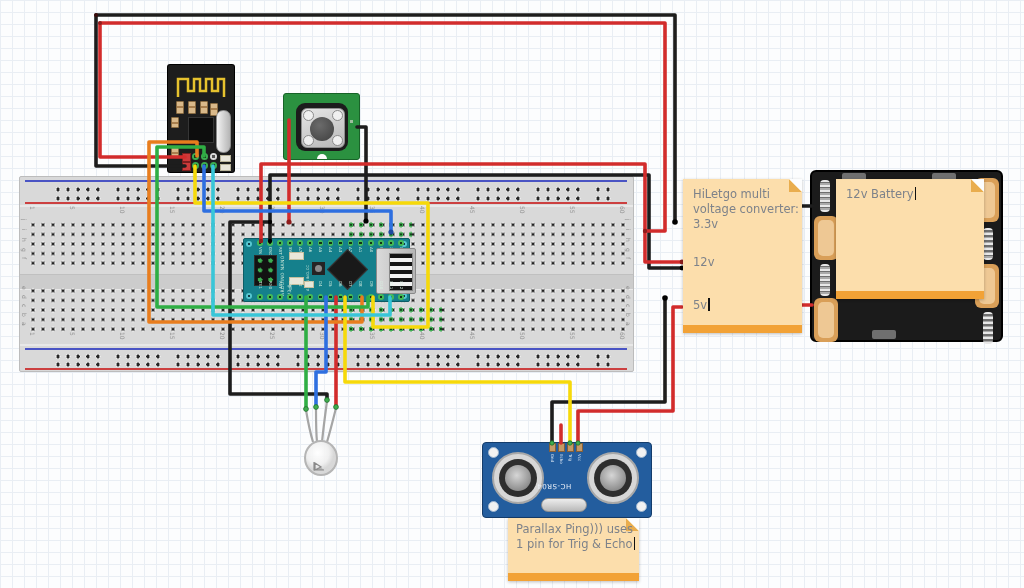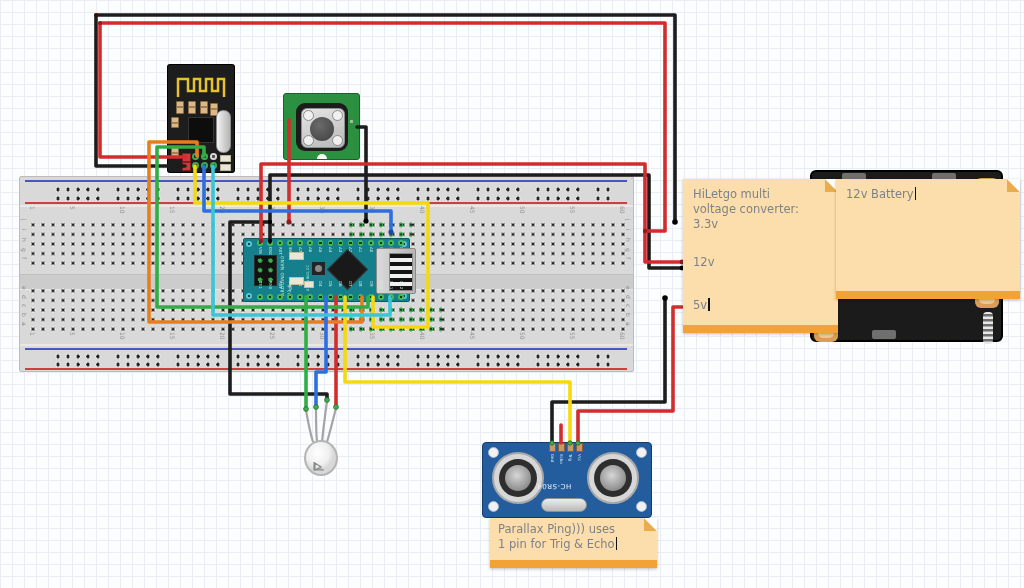--- a/index.html
+++ b/index.html
@@ -92,21 +92,21 @@
   .eye:before{content:"";position:absolute;left:5px;top:5px;width:38px;height:38px;border-radius:50%;background:#2e2e2e;}
   .eye:after{content:"";position:absolute;left:11px;top:11px;width:26px;height:26px;border-radius:50%;
     background:radial-gradient(circle at 45% 40%,#d6d6d6,#8f8f8f 70%,#6f6f6f);}
   .shole{position:absolute;width:9px;height:9px;border-radius:50%;background:#f2f2f2;border:1px solid #9fb6cf;}
   #soval{position:absolute;left:58px;top:55px;width:44px;height:12px;border-radius:7px;
     background:linear-gradient(180deg,#ededed,#b9b9b9);border:1px solid #8f8f8f;}
   #slabel{position:absolute;left:48px;top:39px;width:46px;font-size:7px;color:#e8eef7;transform:rotate(180deg);letter-spacing:.5px;text-align:center;}
   .spin{position:absolute;top:0;width:7px;height:9px;background:#c59a66;border:1px solid #84603a;box-sizing:border-box;}
   #spinlabels span{position:absolute;top:11px;writing-mode:vertical-rl;font-size:4px;color:#dbe6f2;}
   
-  .note{background:#fcdeac;box-shadow:0 1px 3px rgba(0,0,0,.25);padding-left:36px;}
+  .note{background:#fcdeac;box-shadow:0 1px 3px rgba(0,0,0,.25);}
   .note .bar{position:absolute;left:0;right:0;bottom:0;height:8px;background:#f2a236;}
   .note .fold-d{position:absolute;top:0;right:0;width:0;height:0;border-bottom:13px solid #e9ad4e;border-right:13px solid transparent;}
   .note .fold-l{position:absolute;top:0;right:0;width:0;height:0;border-top:13px solid #fcfdfe;border-left:13px solid transparent;}
   .ntext{position:absolute;font-size:11.5px;line-height:15px;color:#7d828a;white-space:pre;}
   .caret{display:inline-block;width:1.5px;height:13px;background:#111;vertical-align:-2px;margin-left:1px;}
   
   #wires{left:0;top:0;pointer-events:none;}
   polyline{fill:none;stroke-linecap:round;stroke-linejoin:round;stroke-width:3.6px;}
   .w-red{stroke:var(--wire-red);} .w-black{stroke:var(--wire-black);} .w-yellow{stroke:var(--wire-yellow);}
   .w-green{stroke:var(--wire-green);} .w-blue{stroke:var(--wire-blue);} .w-cyan{stroke:var(--wire-cyan);}
@@ -431,21 +431,21 @@
     <div class="bar"></div>
   </div>
 
   <div class="note abs" id="note-batt" style="left:836px;top:179px;width:148px;height:120px">
     <div class="fold-d"></div>
     <div class="fold-l"></div>
     <span class="ntext" style="left:10px;top:8px"><span>12v Battery</span><span class="caret"></span></span>
     <div class="bar"></div>
   </div>
 
-  <div class="note abs" id="note-ping" style="left:490px;top:518px;width:131px;height:50px">
+  <div class="note abs" id="note-ping" style="left:508px;top:518px;width:131px;height:63px">
     <div class="fold-d"></div>
     <div class="fold-l"></div>
     <span class="ntext" style="left:8px;top:4px">Parallax Ping))) uses</span>
     <span class="ntext" style="left:8px;top:19px"><span>1 pin for Trig &amp; Echo</span><span class="caret"></span></span>
     <div class="bar"></div>
   </div>
 
 </div>
 
 </body></html>

